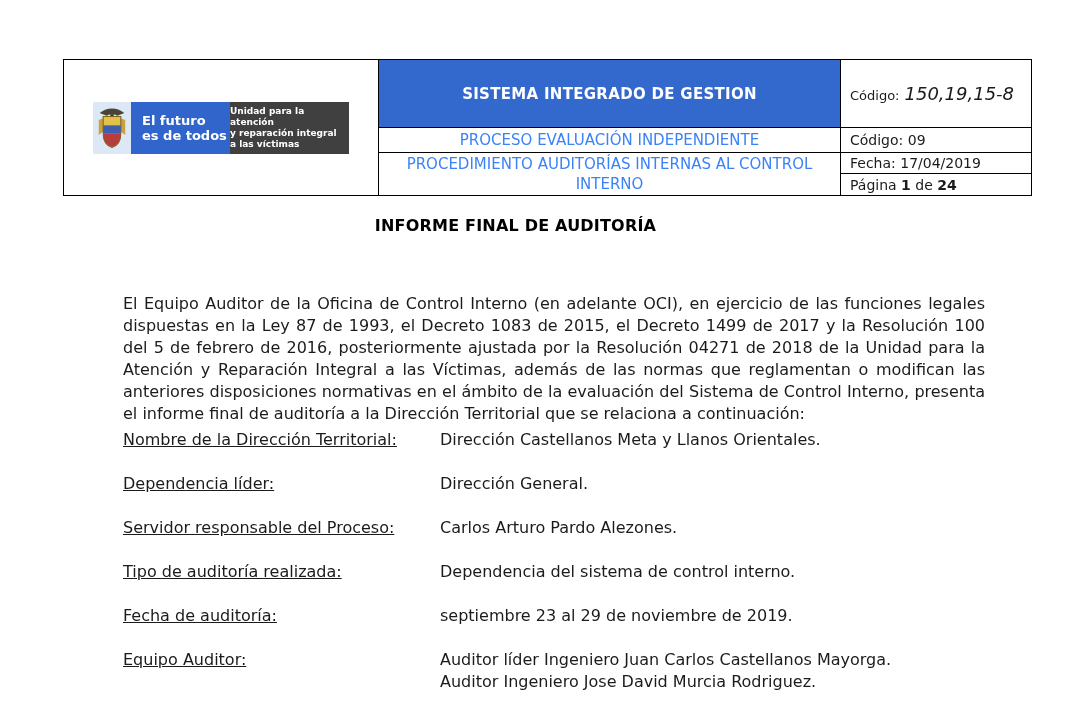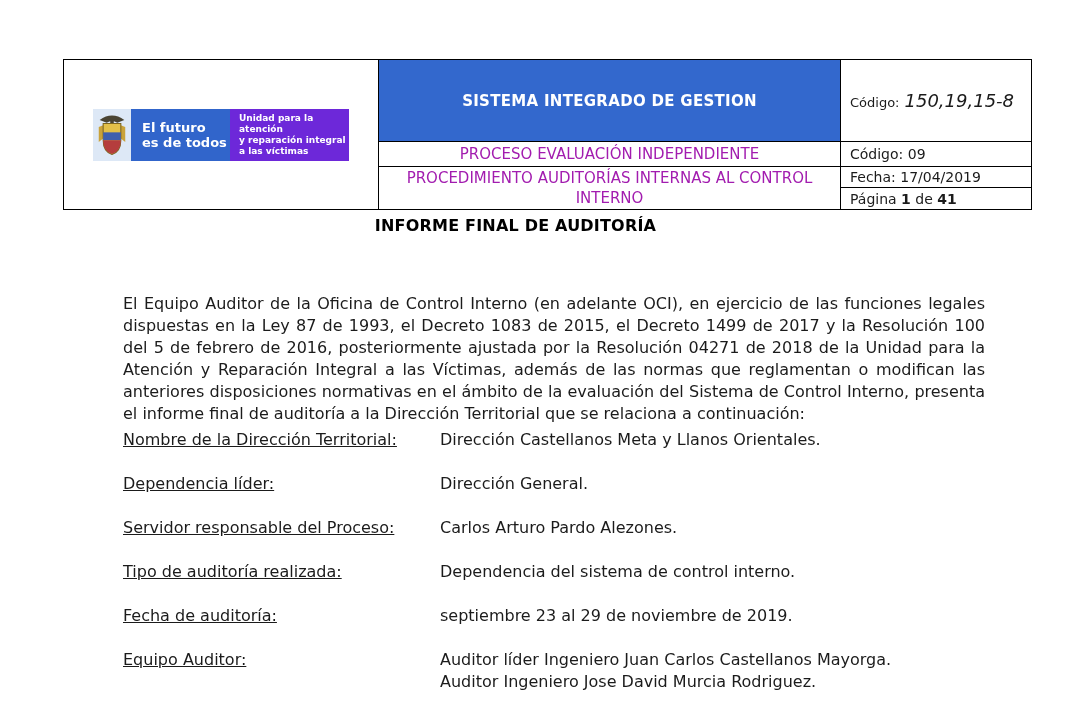--- a/index.html
+++ b/index.html
@@ -12,33 +12,33 @@
     overflow:hidden;
   }
   .page { position:absolute; inset:0; background:#ffffff; }
 
   
   table.header-table {
     position:absolute; left:63px; top:59px;
     width:968px; border-collapse:collapse; table-layout:fixed;
   }
   table.header-table td { border:1px solid #000000; overflow:hidden; }
-  table.header-table tr.r1 td { height:82px; }
+  table.header-table tr.r1 td { height:68px; }
   table.header-table tr.r2 td { height:25px; }
   table.header-table tr.r3 td { height:21px; }
   table.header-table tr.r4 td { height:22px; }
   td.logo-cell { vertical-align:middle; background:#ffffff; }
   td.sig-cell {
     background:#3368cd; color:#ffffff; font-weight:bold;
     font-size:15px; text-align:center; vertical-align:middle;
     letter-spacing:0.3px;
   }
   td.mid-cell {
     font-size:15px; text-align:center; vertical-align:middle;
-    color:#a21caf; line-height:20px; padding:1px 4px;
+    color:#3b82f6; line-height:20px; padding:1px 4px;
   }
   td.meta-cell {
     font-size:14px; vertical-align:middle; padding-left:9px; color:#1b1b1b;
   }
   td.codigo-cell .meta-label { font-size:13px; }
   td.codigo-cell .code-value { font-size:18px; margin-left:5px;font-style:italic; }
   .bnum { font-weight:bold; }
 
   
   .logo {
@@ -49,22 +49,22 @@
     width:38px; background:#dde8f6; display:flex;
     align-items:center; justify-content:center;
   }
   .slogan-box {
     width:99px; background:#3165cb; color:#ffffff;
     display:flex; align-items:center; padding-left:11px;
     font-size:13px; font-weight:bold; line-height:15px;
     white-space:pre-line;
   }
   .unit-box {
-    width:119px; background:#6d28d9; color:#ffffff;
-    display:flex; align-items:center; padding-left:9px;
+    width:119px; background:#404040; color:#ffffff;
+    display:flex; align-items:center; padding-left:0;
     font-size:9px; font-weight:bold; line-height:11px;
     white-space:pre-line;
   }
 
   
   .doc-title {
     position:absolute; left:0; right:55px; top:216px;
     text-align:center; font-size:16px; font-weight:bold; color:#000000;
     letter-spacing:0.2px;
   }
@@ -132,21 +132,21 @@
       <td class="meta-cell">
         <span>Fecha:</span>
         <span>17/04/2019</span>
       </td>
     </tr>
     <tr class="r4">
       <td class="meta-cell">
         <span>Página</span>
         <span class="bnum">1</span>
         <span>de</span>
-        <span class="bnum">41</span>
+        <span class="bnum">24</span>
       </td>
     </tr>
   </tbody>
     </table>
 
   <div class="doc-title">INFORME FINAL DE AUDITORÍA</div>
 
   <p class="intro">El Equipo Auditor de la Oficina de Control Interno (en adelante OCI), en ejercicio de las funciones legales dispuestas en la Ley 87 de 1993, el Decreto 1083 de 2015, el Decreto 1499 de 2017 y la Resolución 100 del 5 de febrero de 2016, posteriormente ajustada por la Resolución 04271 de 2018 de la Unidad para la Atención y Reparación Integral a las Víctimas, además de las normas que reglamentan o modifican las anteriores disposiciones normativas en el ámbito de la evaluación del Sistema de Control Interno, presenta el informe final de auditoría a la Dirección Territorial que se relaciona a continuación:</p>
 
   <div class="fields">

